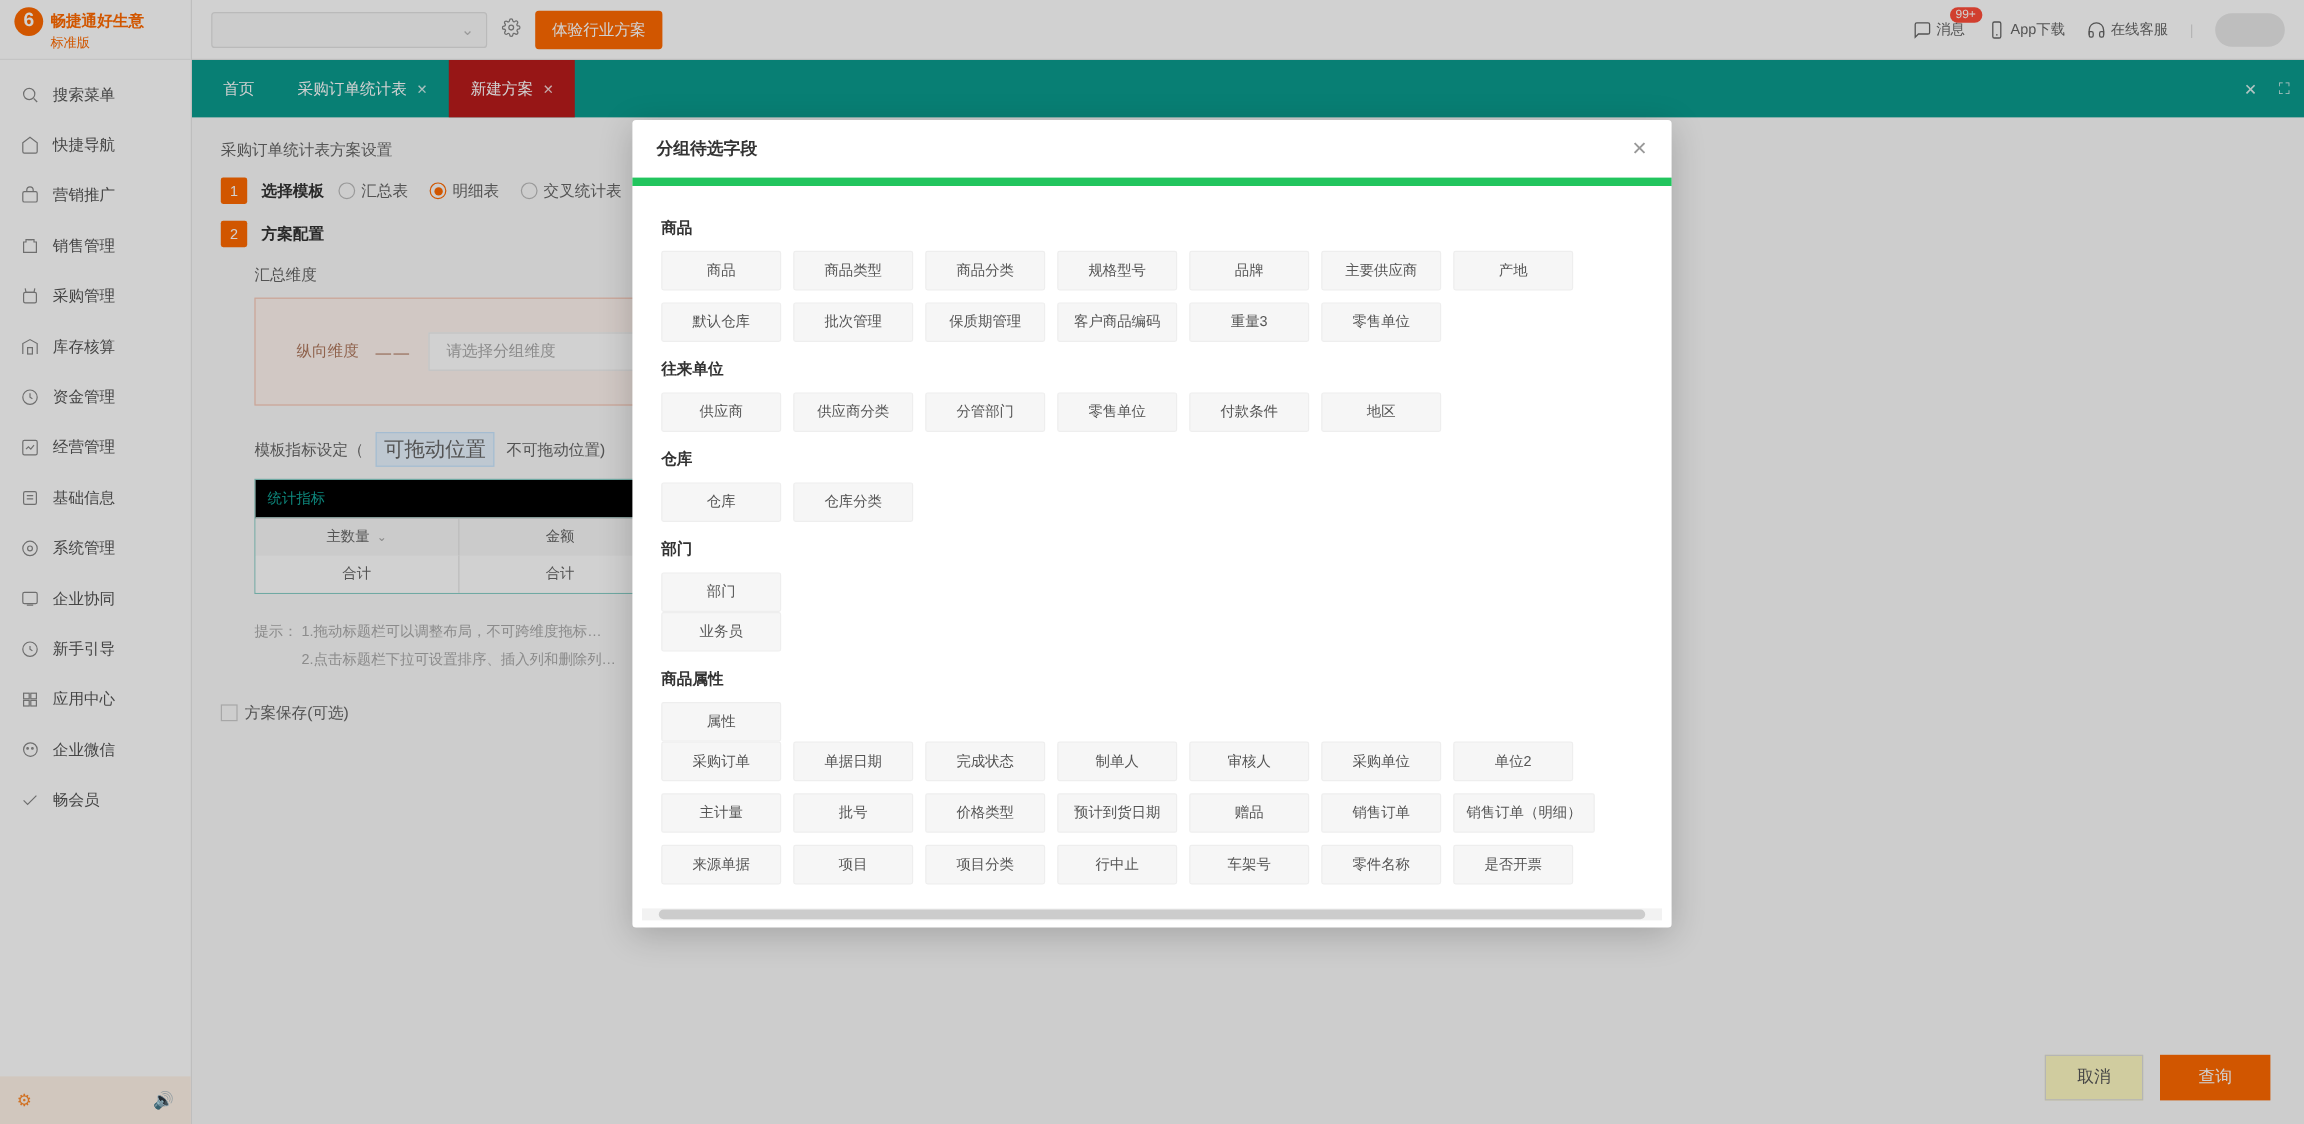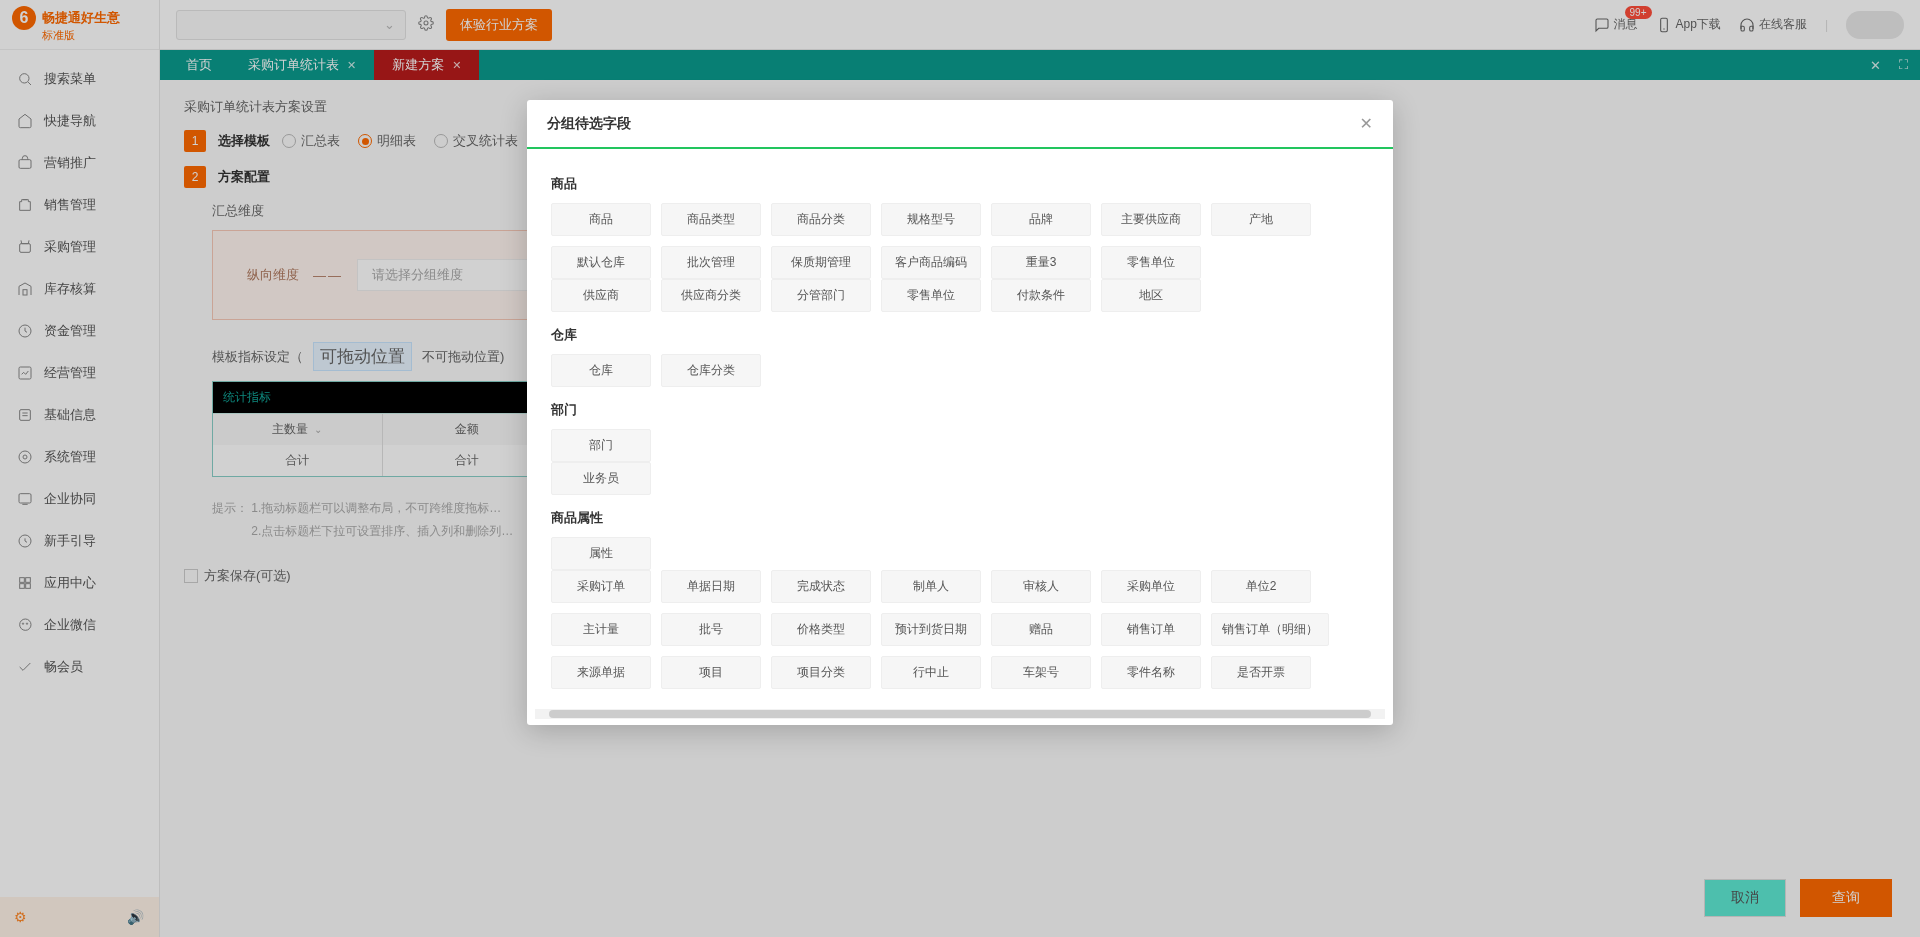--- a/index.html
+++ b/index.html
@@ -29,21 +29,21 @@
 .tenant-select .chev { color: #bbb; }
 .gear-top { margin: 0 12px; color: #888; cursor: pointer; }
 .exp-btn { background: #ff6a00; color: #fff; border: none; border-radius: 3px; padding: 7px 14px; cursor: pointer; font-size: 13px; }
 .top-right { margin-left: auto; display: flex; align-items: center; gap: 18px; color: #666; }
 .top-right-item { display: flex; align-items: center; gap: 4px; cursor: pointer; font-size: 12px; }
 .badge-99 { position: relative; }
 .badge-99 .bubble { position: absolute; top: -10px; right: -14px; background: #ff4d3a; color: #fff; font-size: 10px; border-radius: 8px; padding: 1px 5px; }
 .avatar-top { width: 58px; height: 28px; background: #e8e8e8; border-radius: 14px; }
 
 
-.tabbar { height: 30px; background: #0a9b8e; display: flex; align-items: stretch; padding-left: 8px; color: #fff; }
+.tabbar { height: 48px; background: #0a9b8e; display: flex; align-items: stretch; padding-left: 8px; color: #fff; }
 .tab { display: flex; align-items: center; padding: 0 18px; font-size: 13px; cursor: pointer; position: relative; }
 .tab.active { background: #b91c1c; }
 .tab .close-x { margin-left: 8px; font-size: 11px; opacity: .8; }
 .tabbar-right { margin-left: auto; display: flex; align-items: center; padding-right: 8px; gap: 10px; }
 .tabbar-right span { cursor: pointer; opacity: .85; padding: 4px; }
 
 
 .content { flex: 1; padding: 18px 24px; overflow: auto; position: relative; background: #fafafa; }
 .content-title { font-size: 13px; color: #666; margin-bottom: 14px; }
 .step-row { display: flex; align-items: center; gap: 12px; margin-bottom: 14px; }
@@ -67,27 +67,27 @@
 .stat-head div, .stat-body div { flex: 1; text-align: center; padding: 7px 4px; border-right: 1px solid #e0e0e0; font-size: 12px; color: #666; background: #f8f8f8; display: flex; align-items: center; justify-content: center; gap: 6px; }
 .stat-body div { background: #fff; }
 .stat-head div:last-child, .stat-body div:last-child { border-right: none; }
 .chev-sm { color: #aaa; font-size: 10px; }
 .hints { margin-top: 20px; color: #aaa; font-size: 12px; line-height: 1.9; }
 .save-row { display: flex; align-items: center; gap: 6px; margin-top: 24px; color: #666; }
 .chk { width: 14px; height: 14px; border: 1px solid #ccc; display: inline-block; }
 
 
 .footer-btns { position: absolute; right: 28px; bottom: 20px; display: flex; gap: 14px; }
-.btn-cancel { background: #5eead4; border: 1px solid #ddd; padding: 9px 26px; cursor: pointer; font-size: 14px; color: #555; }
+.btn-cancel { background: #fef9c3; border: 1px solid #ddd; padding: 9px 26px; cursor: pointer; font-size: 14px; color: #555; }
 .btn-query { background: #ff6a00; border: none; color: #fff; padding: 9px 32px; cursor: pointer; font-size: 14px; }
 
 
 .modal-mask { position: absolute; inset: 0; background: rgba(0,0,0,0.18); display: flex; justify-content: center; align-items: flex-start; padding-top: 100px; }
 .modal { width: 866px; max-height: 740px; background: #fff; border-radius: 3px; box-shadow: 0 6px 28px rgba(0,0,0,.2); display: flex; flex-direction: column; }
-.modal-head { padding: 14px 20px; border-bottom: 2px solid #22c55e; display: flex; align-items: center; justify-content: space-between; }
+.modal-head { padding: 14px 20px; border-bottom: 7px solid #22c55e; display: flex; align-items: center; justify-content: space-between; }
 .modal-title { font-size: 14px; font-weight: bold; color: #333; }
 .modal-close { color: #999; cursor: pointer; font-size: 16px; }
 .modal-body { padding: 12px 24px 16px 24px; overflow-y: auto; flex: 1; }
 .modal-body::-webkit-scrollbar { width: 8px; }
 .modal-body::-webkit-scrollbar-thumb { background: #ccc; border-radius: 4px; }
 .fg-title { font-size: 13px; font-weight: bold; color: #333; margin: 14px 0 10px 0; }
 .fg-chips { display: flex; flex-wrap: wrap; gap: 10px; }
 .fg-chip { min-width: 100px; padding: 7px 10px; background: #f6f6f6; border: 1px solid #eee; text-align: center; font-size: 12px; color: #555; cursor: pointer; border-radius: 2px; }
 .modal-scroll-x { height: 10px; background: #f2f2f2; margin: 4px 8px 6px 8px; position: relative; }
 .modal-scroll-x::after { content: ""; position: absolute; left: 14px; right: 14px; top: 1px; bottom: 1px; background: #ccc; border-radius: 4px; }
@@ -408,20 +408,21 @@
             <div class="fg-chip">品牌</div>
             <div class="fg-chip">主要供应商</div>
             <div class="fg-chip">产地</div>
             <div class="fg-chip">默认仓库</div>
             <div class="fg-chip">批次管理</div>
             <div class="fg-chip">保质期管理</div>
             <div class="fg-chip">客户商品编码</div>
             <div class="fg-chip">重量3</div>
             <div class="fg-chip">零售单位</div>
           </div>
+          <div class="fg-title">往来单位</div>
           <div class="fg-chips">
             <div class="fg-chip">供应商</div>
             <div class="fg-chip">供应商分类</div>
             <div class="fg-chip">分管部门</div>
             <div class="fg-chip">零售单位</div>
             <div class="fg-chip">付款条件</div>
             <div class="fg-chip">地区</div>
           </div>
           <div class="fg-title">仓库</div>
           <div class="fg-chips">

